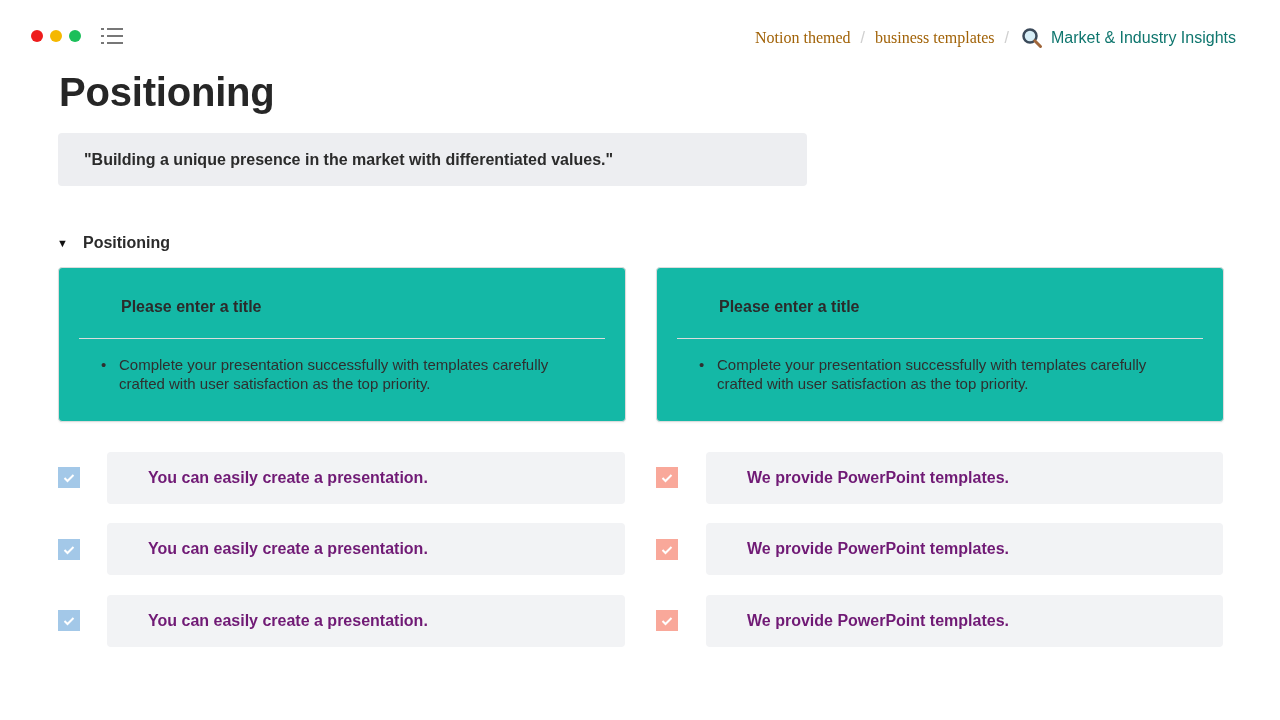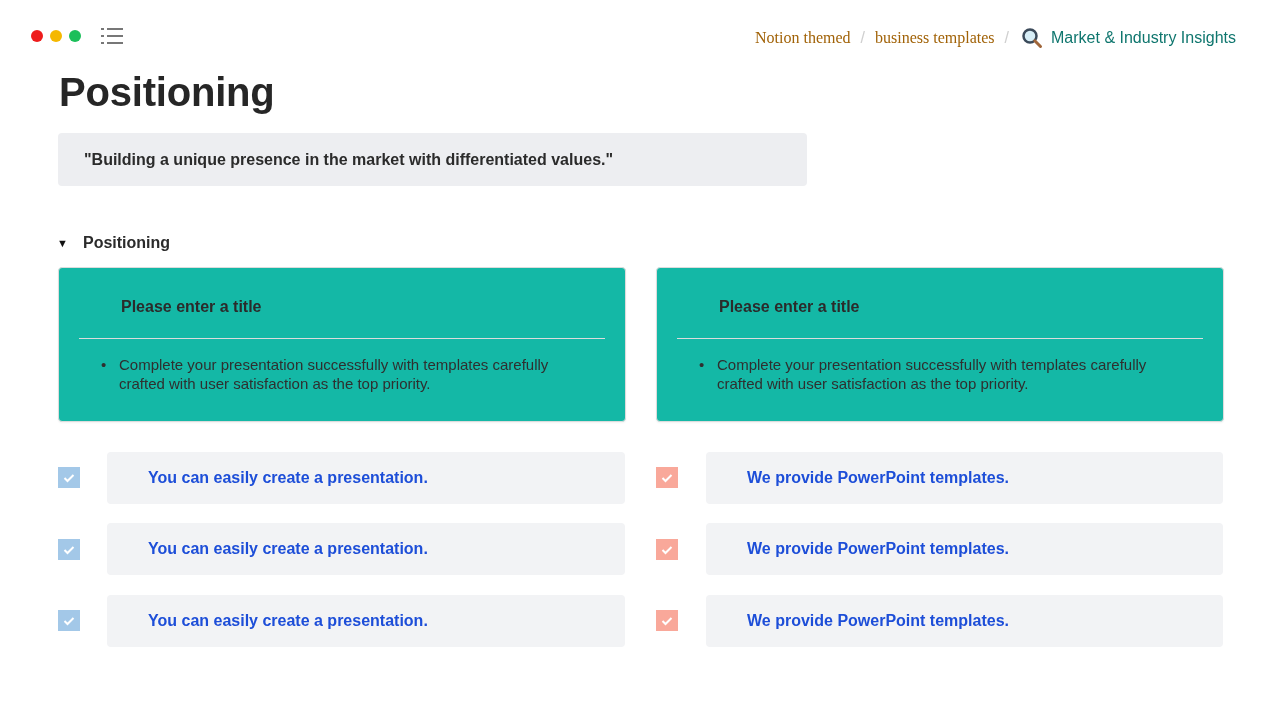--- a/index.html
+++ b/index.html
@@ -30,21 +30,21 @@
 
     .card { position: absolute; top: 267px; width: 568px; height: 155px; border: 1px solid #dcdcdc; border-radius: 4px; background: #14b8a6; box-shadow: 0 1px 2px rgba(0,0,0,0.05); }
     .card.left { left: 58px; }
     .card.right { left: 656px; }
     .card-title { position: absolute; left: 62px; top: 30px; font-size: 16px; font-weight: bold; color: #2b2b2b; }
     .card-divider { position: absolute; left: 20px; right: 20px; top: 70px; height: 1px; background: #dcdcdc; }
     .card-bullet { position: absolute; left: 42px; top: 87px; width: 490px; font-size: 15px; line-height: 19px; color: #2f2f2f; display: flex; }
     .card-bullet .bullet { width: 18px; flex-shrink: 0; }
     .checkbox { position: absolute; width: 22px; height: 21px; display: flex; align-items: center; justify-content: center; cursor: pointer; }
     .checkbox svg { width: 12px; height: 10px; }
-    .row-box { position: absolute; height: 52px; background: #f2f3f5; border-radius: 4px; display: flex; align-items: center; padding-left: 41px; font-size: 16px; font-weight: bold; color: #1d4ed8; }
+    .row-box { position: absolute; height: 52px; background: #f2f3f5; border-radius: 4px; display: flex; align-items: center; padding-left: 41px; font-size: 16px; font-weight: bold; color: #701a75; }
   </style>
 </head>
 <body>
 
 <div class="window-controls">
   <div class="dot red"></div>
   <div class="dot yellow"></div>
   <div class="dot green"></div>
 </div>
 <div class="menu-icon">

